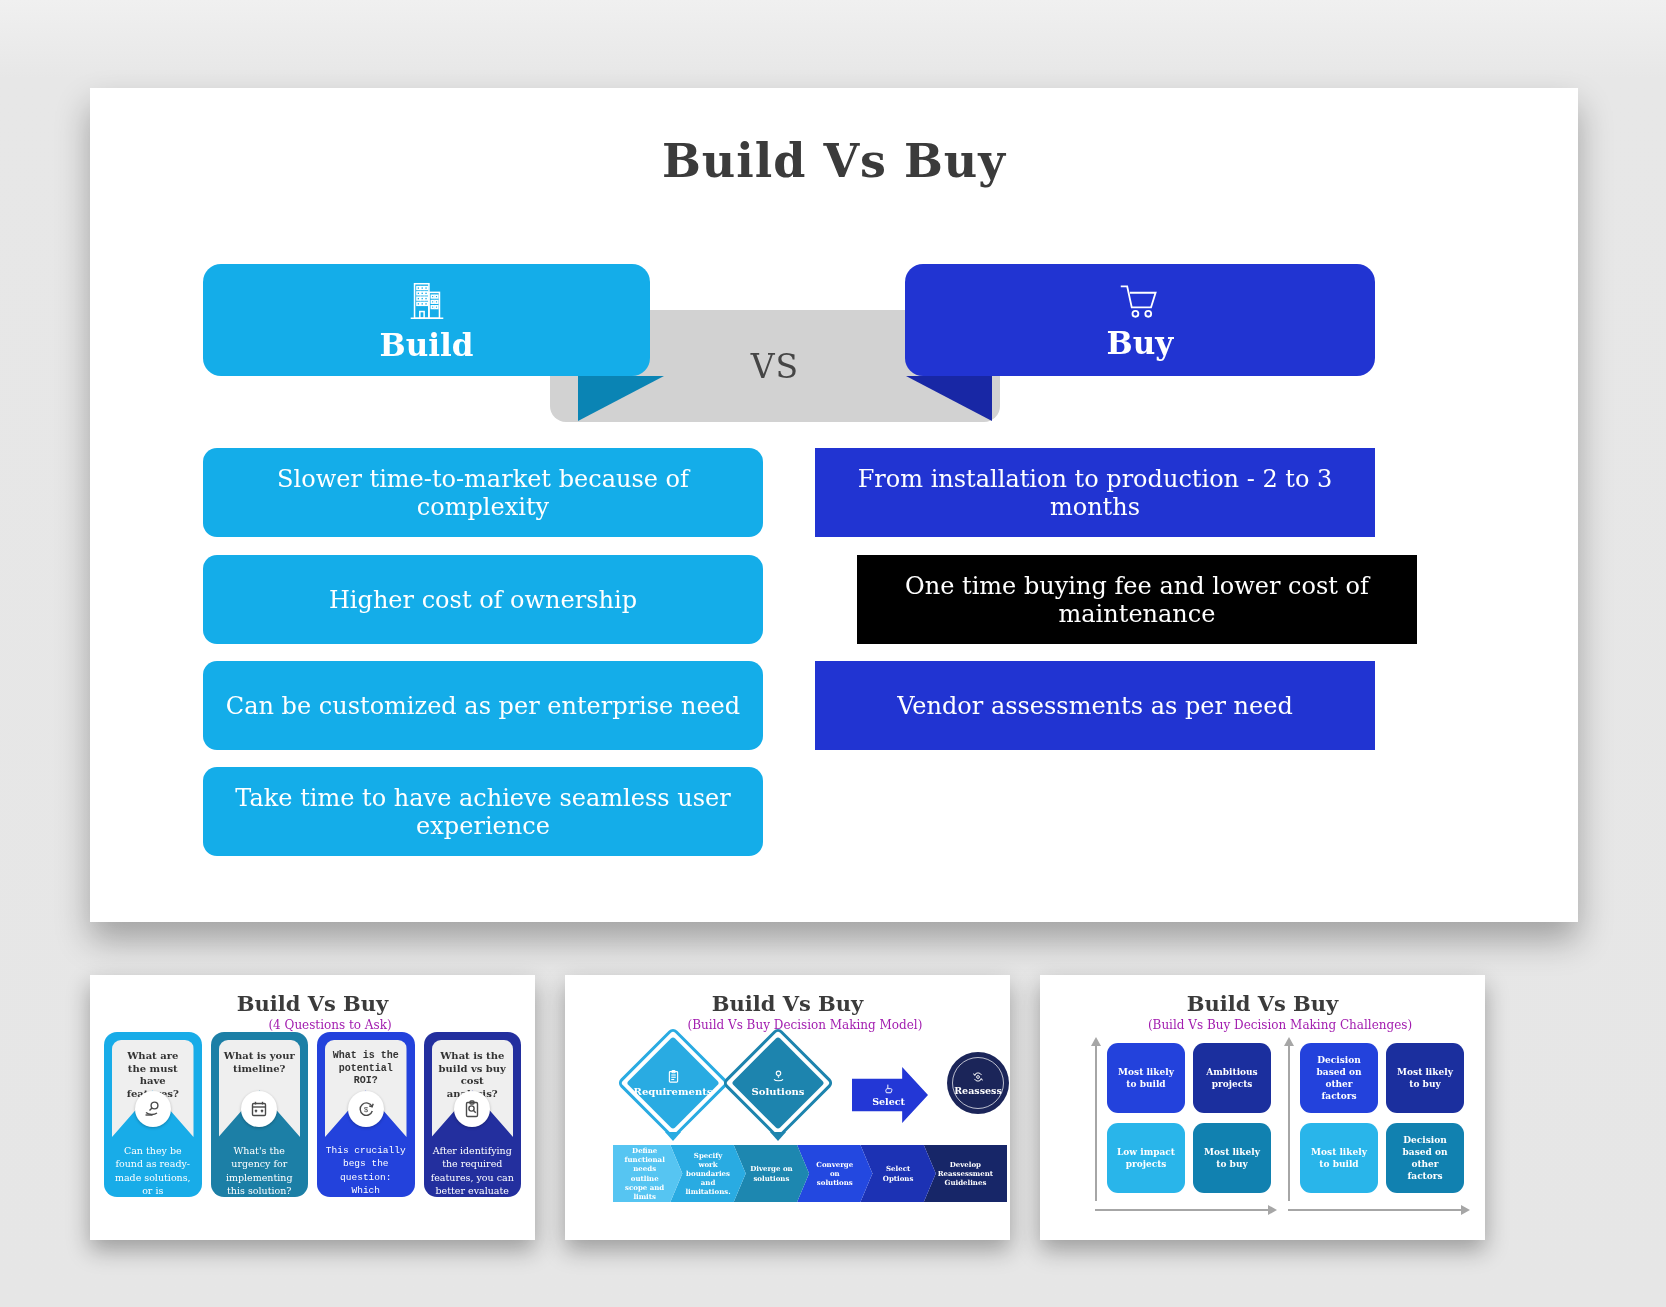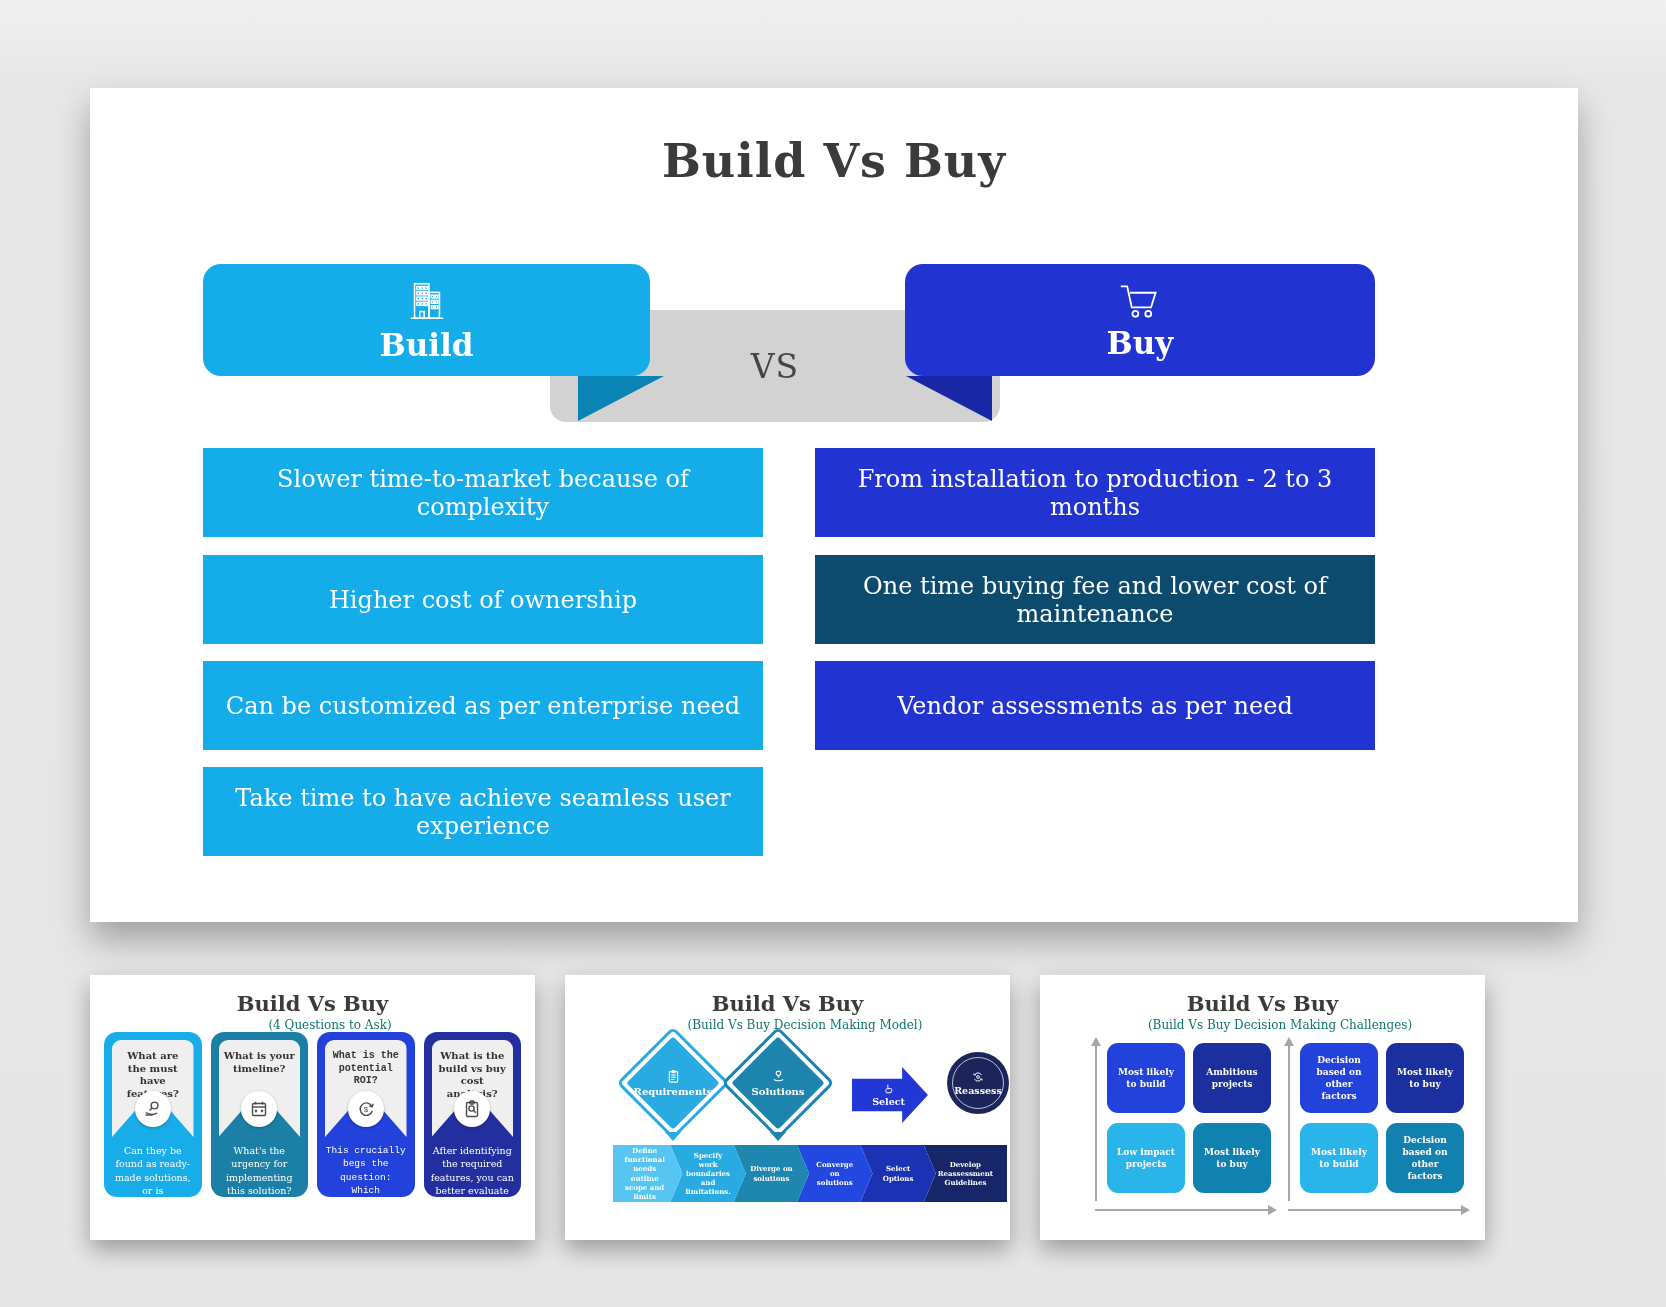--- a/index.html
+++ b/index.html
@@ -34,30 +34,30 @@
   }
   .bubble-build{left:113px;width:447px;}
   .bubble-buy{left:815px;width:470px;}
   .hlabel{font-size:31px;font-weight:bold;}
   .hicon{display:block;}
   .row{
     position:absolute;width:560px;height:89px;
     display:flex;align-items:center;justify-content:center;text-align:center;
     color:#ffffff;font-size:24px;padding:0 14px;box-sizing:border-box;
   }
-  .row-l{left:113px;} .row-r{left:725px;}
+  .row-l{left:113px;border-radius:14px;} .row-r{left:725px;}
   .r1{top:360px;} .r2{top:467px;} .r3{top:573px;} .r4{top:679px;}
   
   .thumb{
     position:absolute;top:975px;width:445px;height:265px;background:#fff;
     box-shadow:0 10px 22px rgba(0,0,0,.32);overflow:hidden;
   }
   .t1{left:90px;} .t2{left:565px;} .t3{left:1040px;}
   .t-title{margin-top:16px;text-align:center;font-size:21px;font-weight:bold;color:#3b3b3b;}
-  .t-sub{text-align:center;font-size:12px;color:#0f766e;margin-top:2px;padding-left:35px;}
+  .t-sub{text-align:center;font-size:12px;color:#a21caf;margin-top:2px;padding-left:35px;}
   
   .qwrap{position:absolute;left:14px;right:14px;top:57px;height:165px;display:flex;gap:9px;}
   .qcard{flex:1;border-radius:13px;position:relative;color:#fff;}
   .qbanner{
     position:absolute;left:8px;right:8px;top:8px;height:97px;background:#efefef;
     border-radius:9px 9px 0 0;
     clip-path:polygon(0 0,100% 0,100% 100%,50% 52%,0 100%);
   }
   .qtext{padding:10px 5px 0;text-align:center;font-size:10px;font-weight:bold;color:#333;line-height:1.25;}
   .qcircle{
@@ -166,21 +166,21 @@
     </svg>
     <div class="hlabel">Buy</div>
   </div>
 
   <div class="row row-l r1" style="background-color: rgb(20, 173, 233);">Slower time-to-market because of complexity</div>
   <div class="row row-l r2" style="background-color: rgb(20, 173, 233);">Higher cost of ownership</div>
   <div class="row row-l r3" style="background-color: rgb(20, 173, 233);">Can be customized as per enterprise need</div>
   <div class="row row-l r4" style="background-color: rgb(20, 173, 233);">Take time to have achieve seamless user experience</div>
 
   <div class="row row-r r1" style="background-color: rgb(33, 52, 210);">From installation to production - 2 to 3 months</div>
-  <div class="row row-r r2" style="background-color: #0c4a6e;">One time buying fee and lower cost of maintenance</div>
+  <div class="row row-r r2" style="background-color: #000000; margin-left: 42px;">One time buying fee and lower cost of maintenance</div>
   <div class="row row-r r3" style="background-color: rgb(33, 52, 210);">Vendor assessments as per need</div>
 </div>
 
 <div class="thumb t1">
   <div class="t-title">Build Vs Buy</div>
   <div class="t-sub">(4 Questions to Ask)</div>
   <div class="qwrap">
 
     <div class="qcard" style="background-color: rgb(24, 172, 232);">
       <div class="qbanner">

